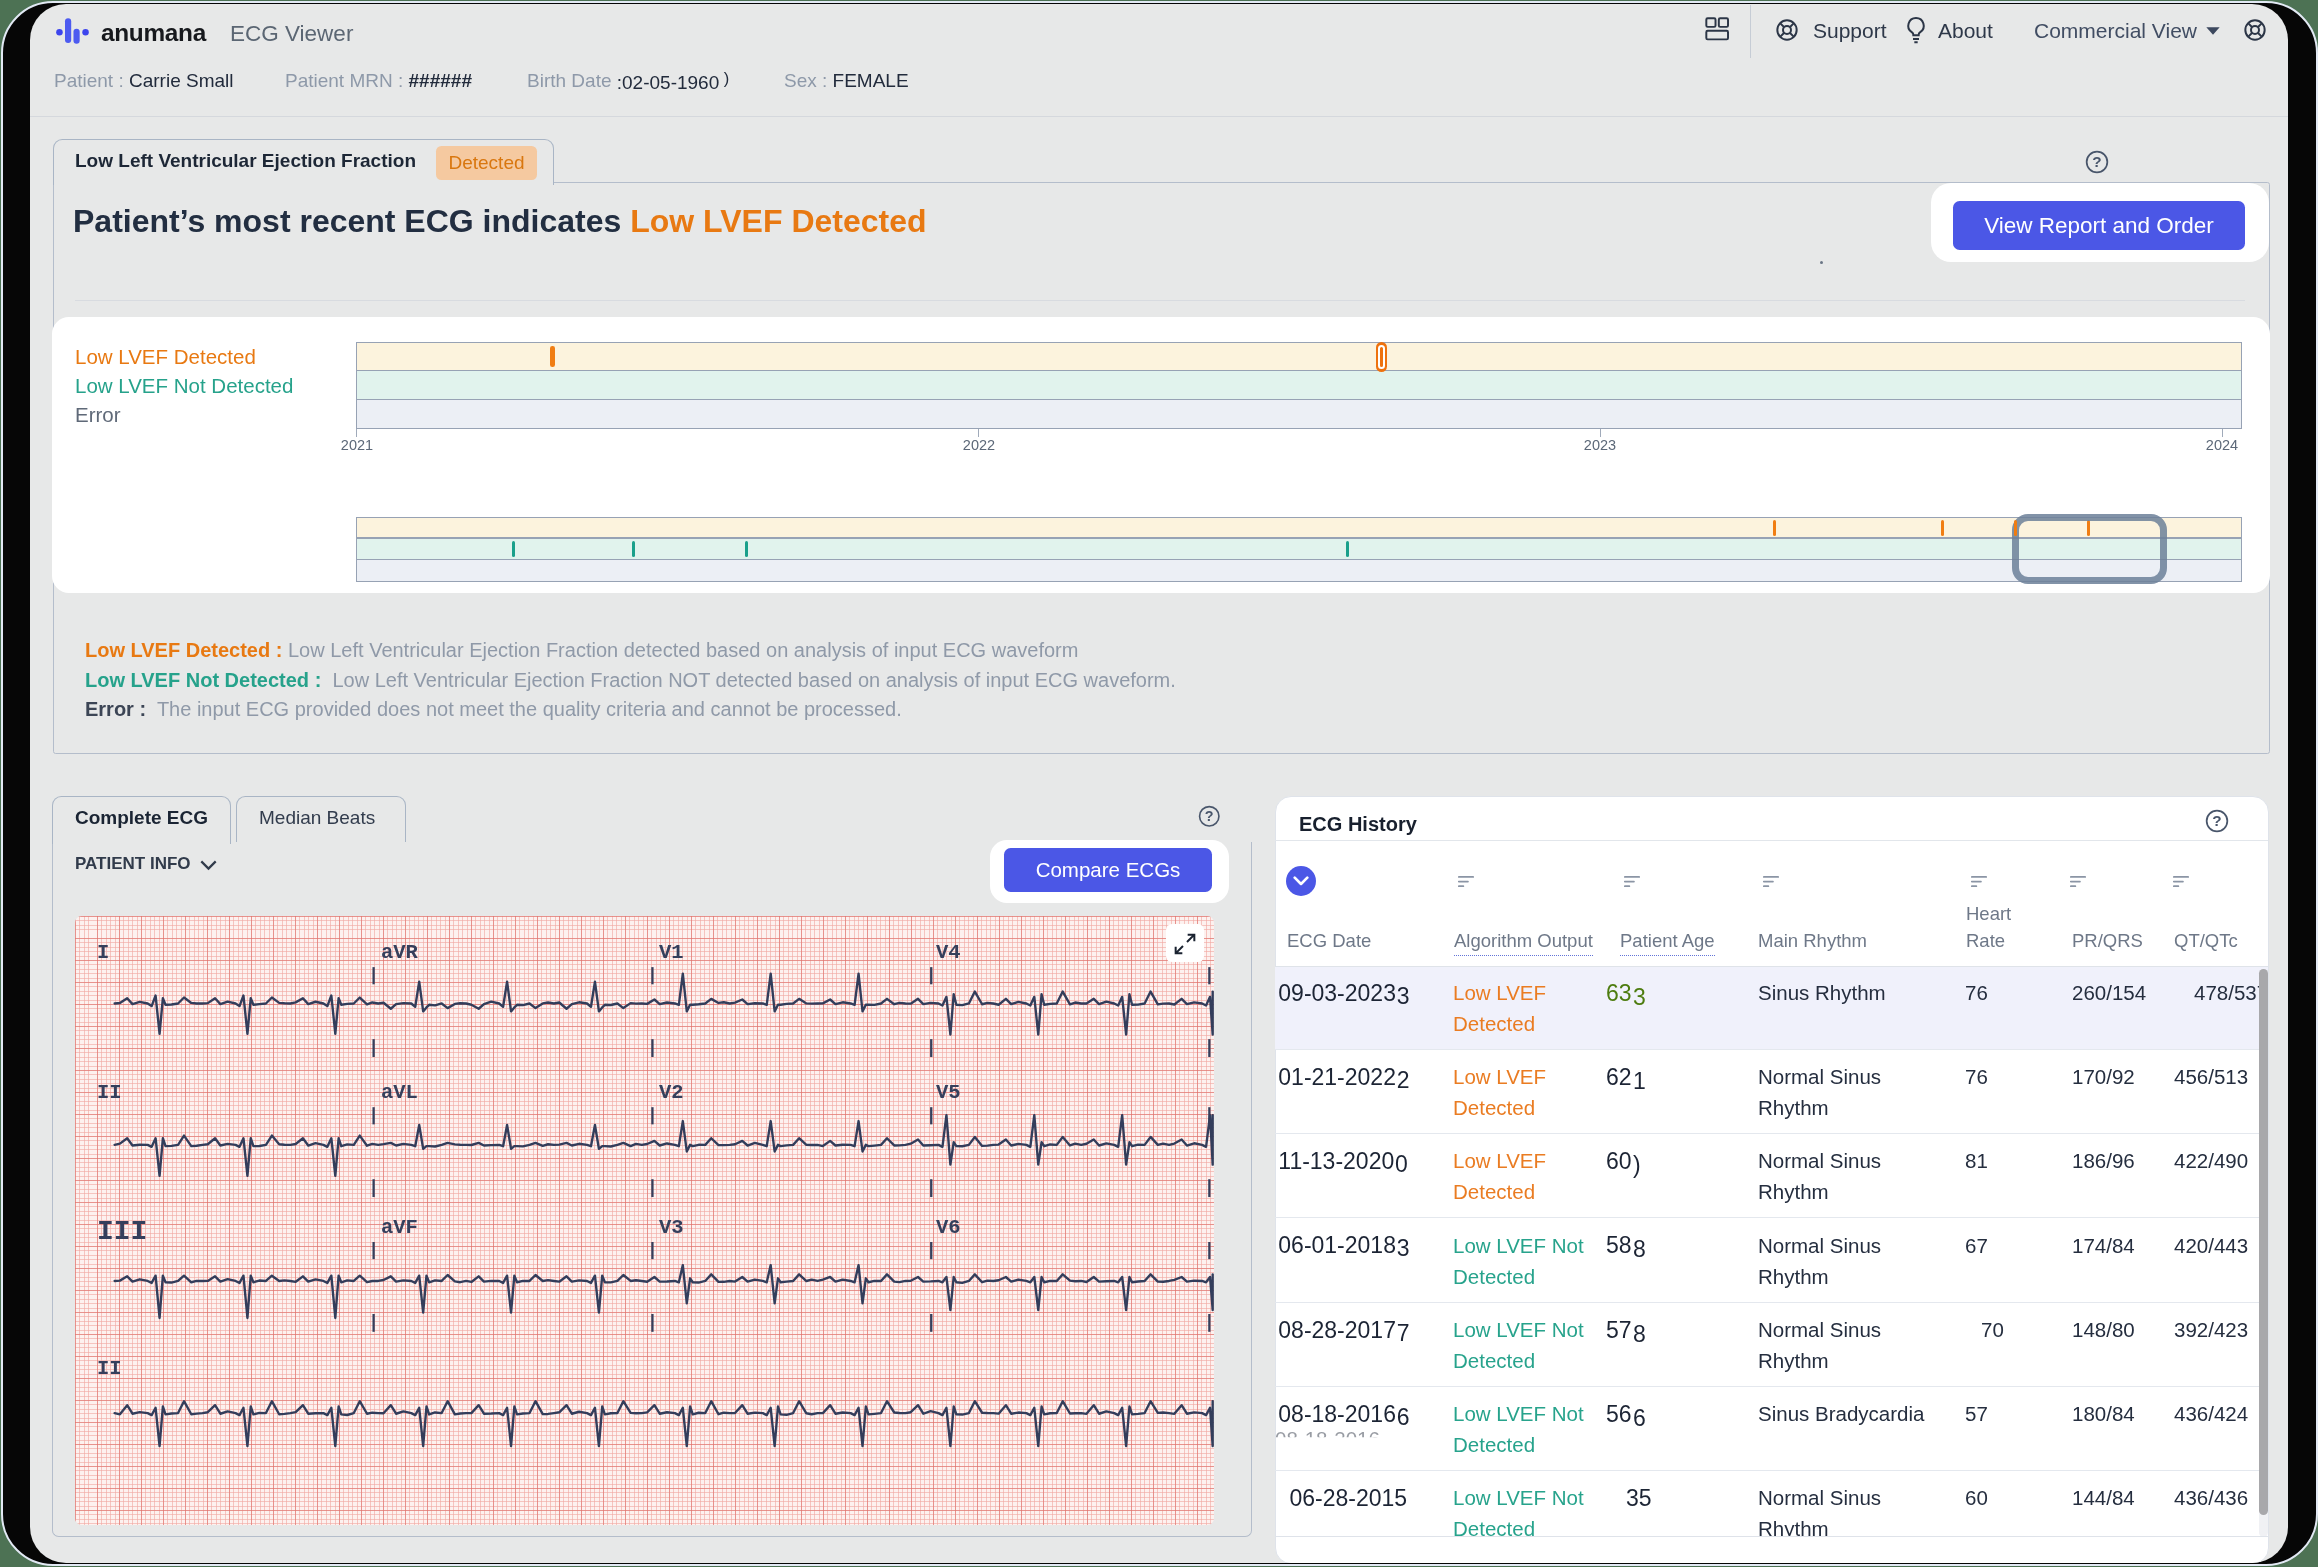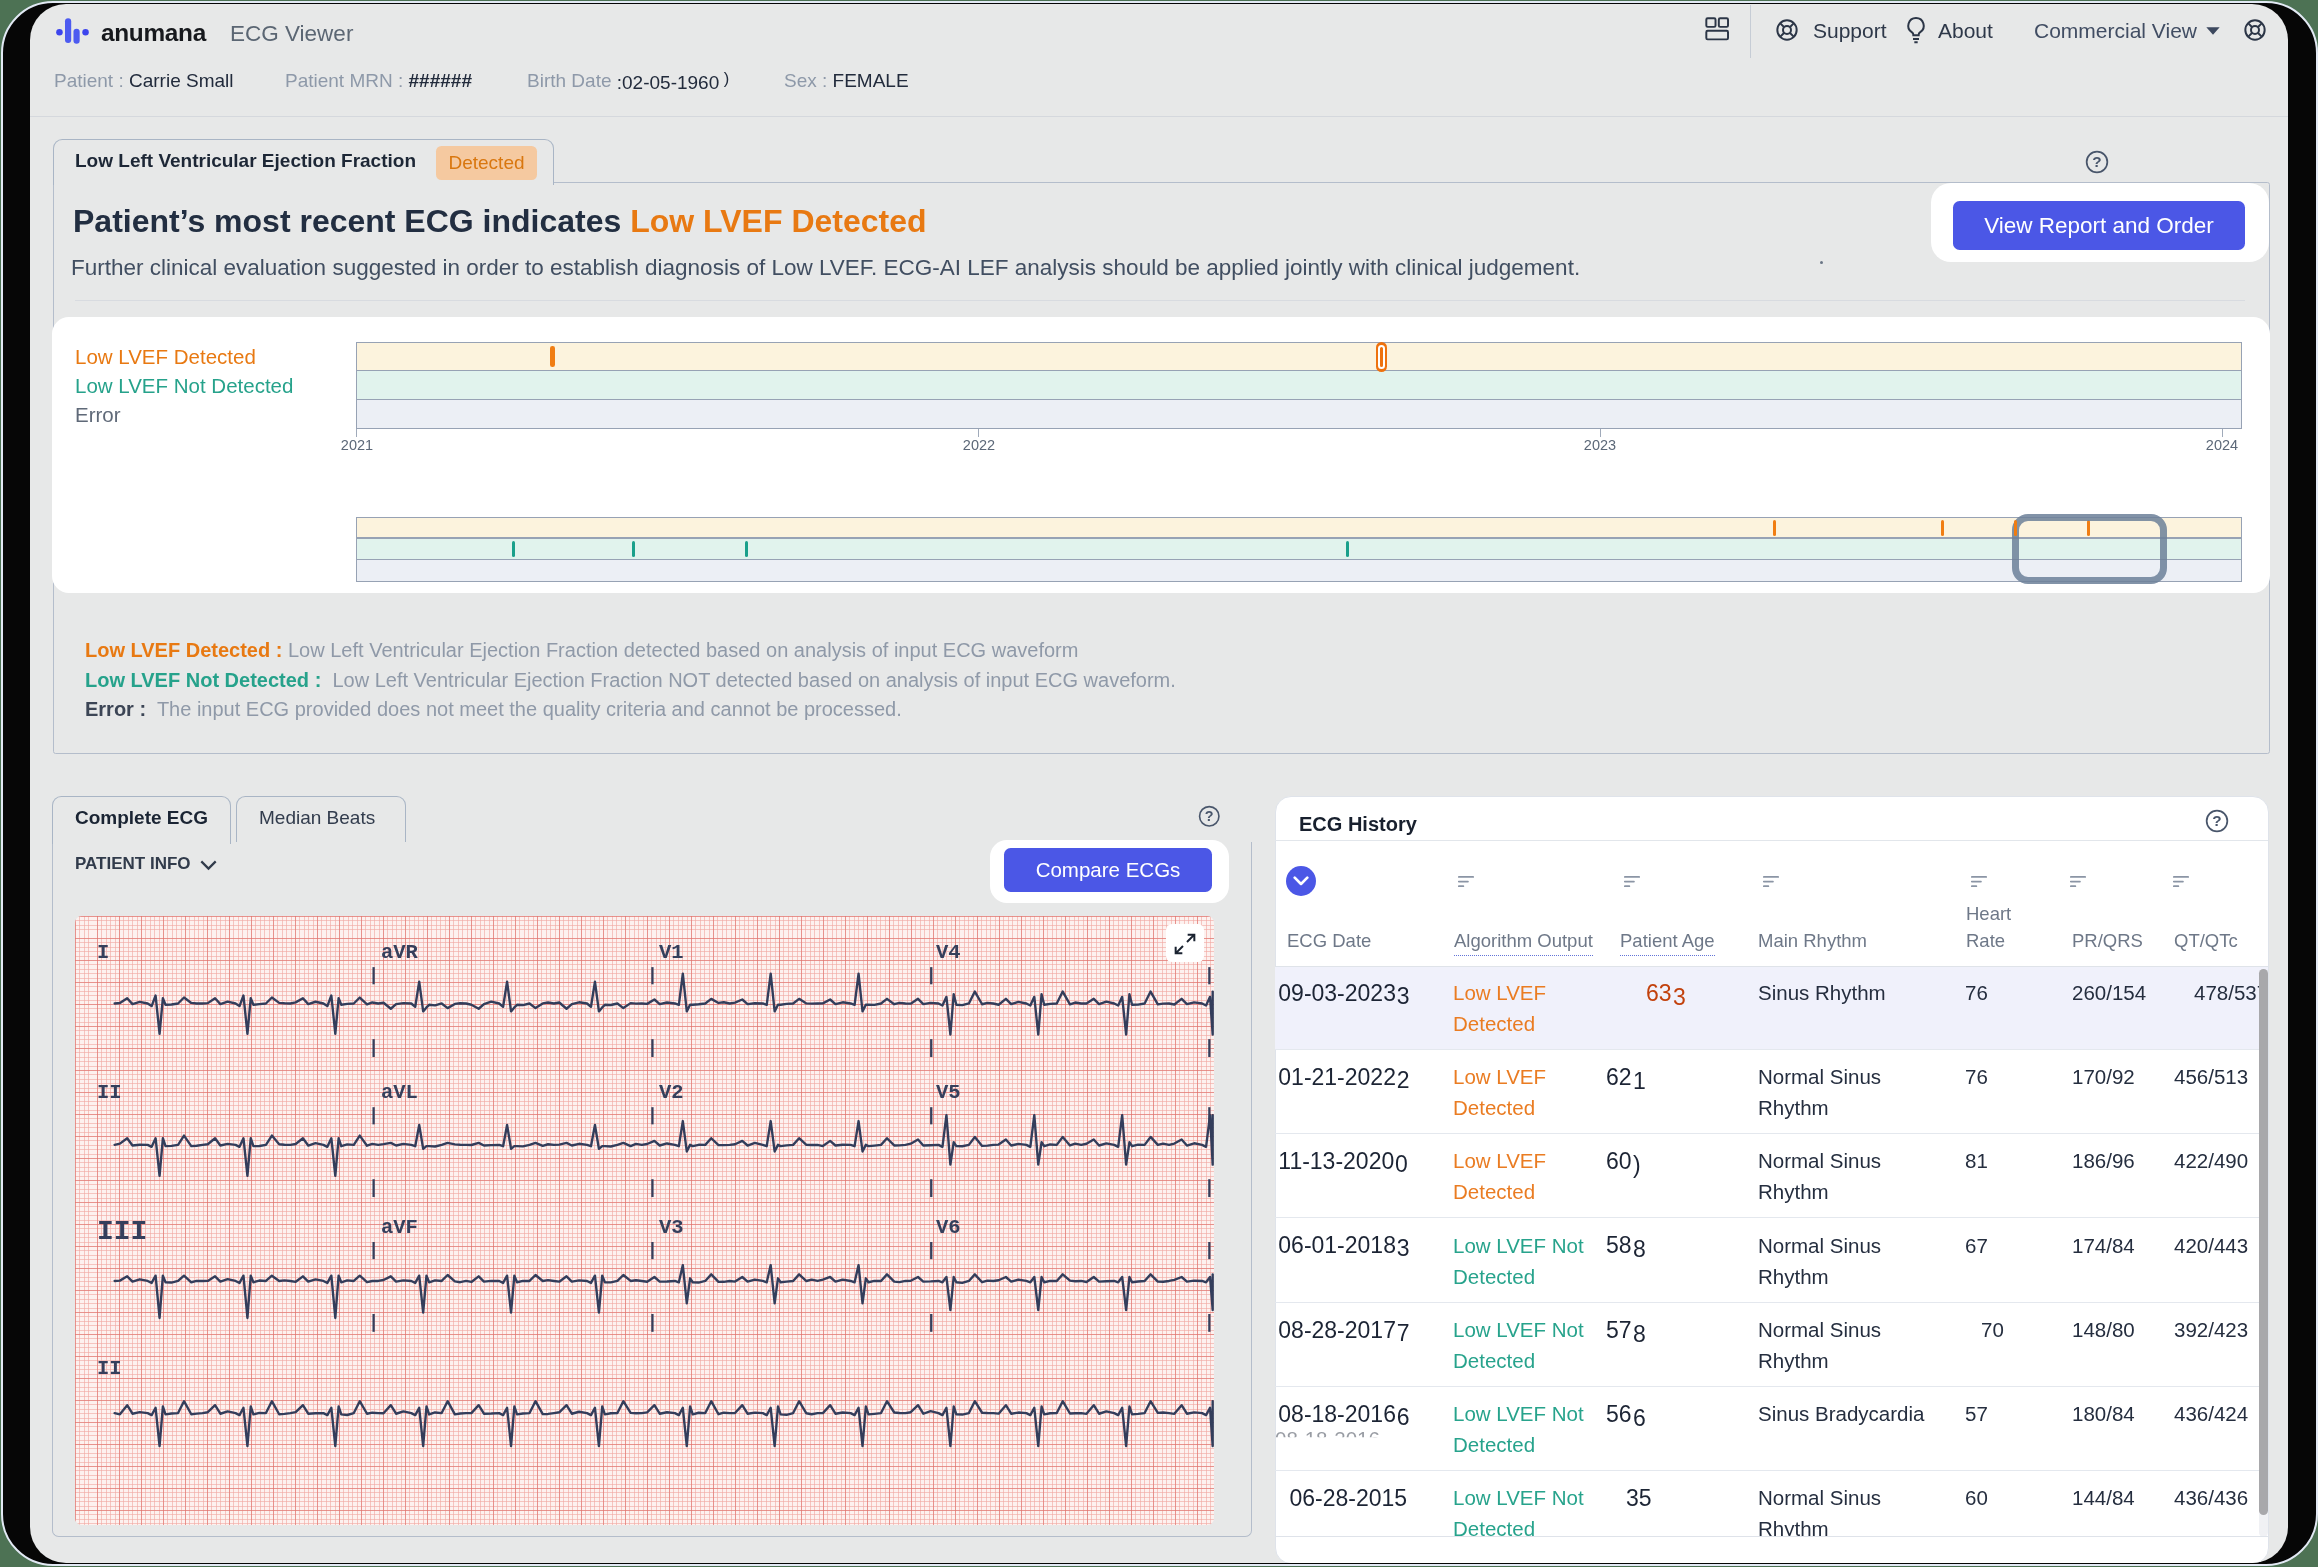--- a/index.html
+++ b/index.html
@@ -64,21 +64,20 @@
 <div class="abs" style="left:53px;top:139px;width:501px;height:46px;background:#e7e8e8;border:1.3px solid #a9b5c5;border-bottom:none;border-radius:9.3px 9.3px 0 0"></div>
 <div class="abs" style="left:75px;top:150px;font-size:19px;font-weight:700;color:#1d2736">Low Left Ventricular Ejection Fraction</div>
 <div class="abs" style="left:436px;top:146px;width:101px;height:34px;background:#f5c9a0;border-radius:5.3px;text-align:center;line-height:34px;font-size:19px;color:#d9770f">Detected</div>
 <svg class="abs" style="left:2085px;top:150px" width="24" height="24" viewBox="0 0 36 36" fill="none">
         <circle cx="18" cy="18" r="15.5" stroke="#49566b" stroke-width="2.6"></circle>
         <text x="18" y="26" font-size="23" font-weight="700" fill="#49566b" text-anchor="middle" font-family="Liberation Sans">?</text>
       </svg>
 <div class="abs" style="left:1931px;top:183px;width:338px;height:79px;background:#fff;border-radius:20px"></div>
 <div class="abs" style="left:1953px;top:201px;width:292px;height:49px;background:#4b57e6;border-radius:6.6px;text-align:center;line-height:49px;font-size:22.5px;color:#fff">View Report and Order</div>
 <div class="abs" style="left:73px;top:203px;font-size:32px;font-weight:700;color:#222e41">Patient’s most recent ECG indicates <span style="color:#e87912">Low LVEF Detected</span></div>
-<div class="abs" style="left:71px;top:255px;font-size:22.5px;color:#414e61">Further clinical evaluation suggested in order to establish diagnosis of Low LVEF. ECG-AI LEF analysis should be applied jointly with clinical judgement.</div>
 <div class="abs" style="left:1820px;top:261px;width:3.3px;height:3.3px;border-radius:2px;background:#6a7585"></div>
 <div class="abs" style="left:75px;top:300px;width:2170px;height:1px;background:#d8dbe0"></div>
 
 <div class="abs" style="left:52px;top:317px;width:2218px;height:276px;background:#fff;border-radius:17px"></div>
 <div class="abs" style="left:75px;top:342px;width:278px;height:29px;line-height:29px;font-size:20.5px;color:#e87912">Low LVEF Detected</div>
 <div class="abs" style="left:75px;top:371px;width:278px;height:29px;line-height:29px;font-size:20.5px;color:#26a28b">Low LVEF Not Detected</div>
 <div class="abs" style="left:75px;top:400px;width:278px;height:29px;line-height:29px;font-size:20.5px;color:#5f6978">Error</div>
 
 <div class="abs" style="left:356px;top:342px;width:1886px;height:29px;background:#fcf3dd;border:1px solid #97a2b4"></div>
 <div class="abs" style="left:356px;top:370px;width:1886px;height:30px;background:#e1f3ed;border:1px solid #97a2b4"></div>
@@ -246,21 +245,21 @@
 <div class="abs" style="left:1966px;top:903px;font-size:18.5px;color:#6e7888">Heart</div>
 <div class="abs" style="left:1966px;top:930px;font-size:18.5px;color:#6e7888">Rate</div>
 <div class="abs" style="left:2072px;top:930px;font-size:18.5px;color:#6e7888">PR/QRS</div>
 <div class="abs" style="left:2174px;top:930px;font-size:18.5px;color:#6e7888">QT/QTc</div>
 <div class="abs" style="left:1275px;top:966px;width:993px;height:1px;background:#dfe3e9"></div>
 <div class="abs" style="left:1275px;top:967px;width:993px;height:569px;overflow:hidden">
 <div class="abs" style="left:0px;top:0px;width:993px;height:82px;background:#f0f1fb"></div>
 <div class="abs" style="left:3.3px;top:12.6px;font-size:23px;color:#1c2434;">09-03-2023<span style="position:relative;top:3.3px;left:0.7px">3</span></div>
 <div class="abs" style="left:178px;top:14px;font-size:20.5px;color:#ea7c22;">Low LVEF</div>
 <div class="abs" style="left:178px;top:45px;font-size:20.5px;color:#ea7c22;">Detected</div>
-<div class="abs" style="left:331px;top:12.6px;font-size:23px;color:#c2410c;margin-left:40px;">63<span style="position:relative;top:4px;left:1.3px">3</span></div>
+<div class="abs" style="left:331px;top:12.6px;font-size:23px;color:#4d7c0f;">63<span style="position:relative;top:4px;left:1.3px">3</span></div>
 <div class="abs" style="left:483px;top:14px;font-size:20.5px;color:#252e3f;">Sinus Rhythm</div>
 <div class="abs" style="left:690px;top:14px;font-size:20.5px;color:#252e3f;">76</div>
 <div class="abs" style="left:797px;top:14px;font-size:20.5px;color:#252e3f;">260/154</div>
 <div class="abs" style="left:899px;top:14px;font-size:20.5px;color:#252e3f;margin-left:20px;">478/537</div>
 <div class="abs" style="left:0px;top:82px;width:993px;height:1px;background:#e4e8ee"></div>
 <div class="abs" style="left:3.3px;top:97px;font-size:23px;color:#1c2434;">01-21-2022<span style="position:relative;top:3.3px;left:0.7px">2</span></div>
 <div class="abs" style="left:178px;top:98px;font-size:20.5px;color:#ea7c22;">Low LVEF</div>
 <div class="abs" style="left:178px;top:129px;font-size:20.5px;color:#ea7c22;">Detected</div>
 <div class="abs" style="left:331px;top:97px;font-size:23px;color:#1c2434;">62<span style="position:relative;top:4px;left:1.3px">1</span></div>
 <div class="abs" style="left:483px;top:98px;font-size:20.5px;color:#252e3f;">Normal Sinus</div>

